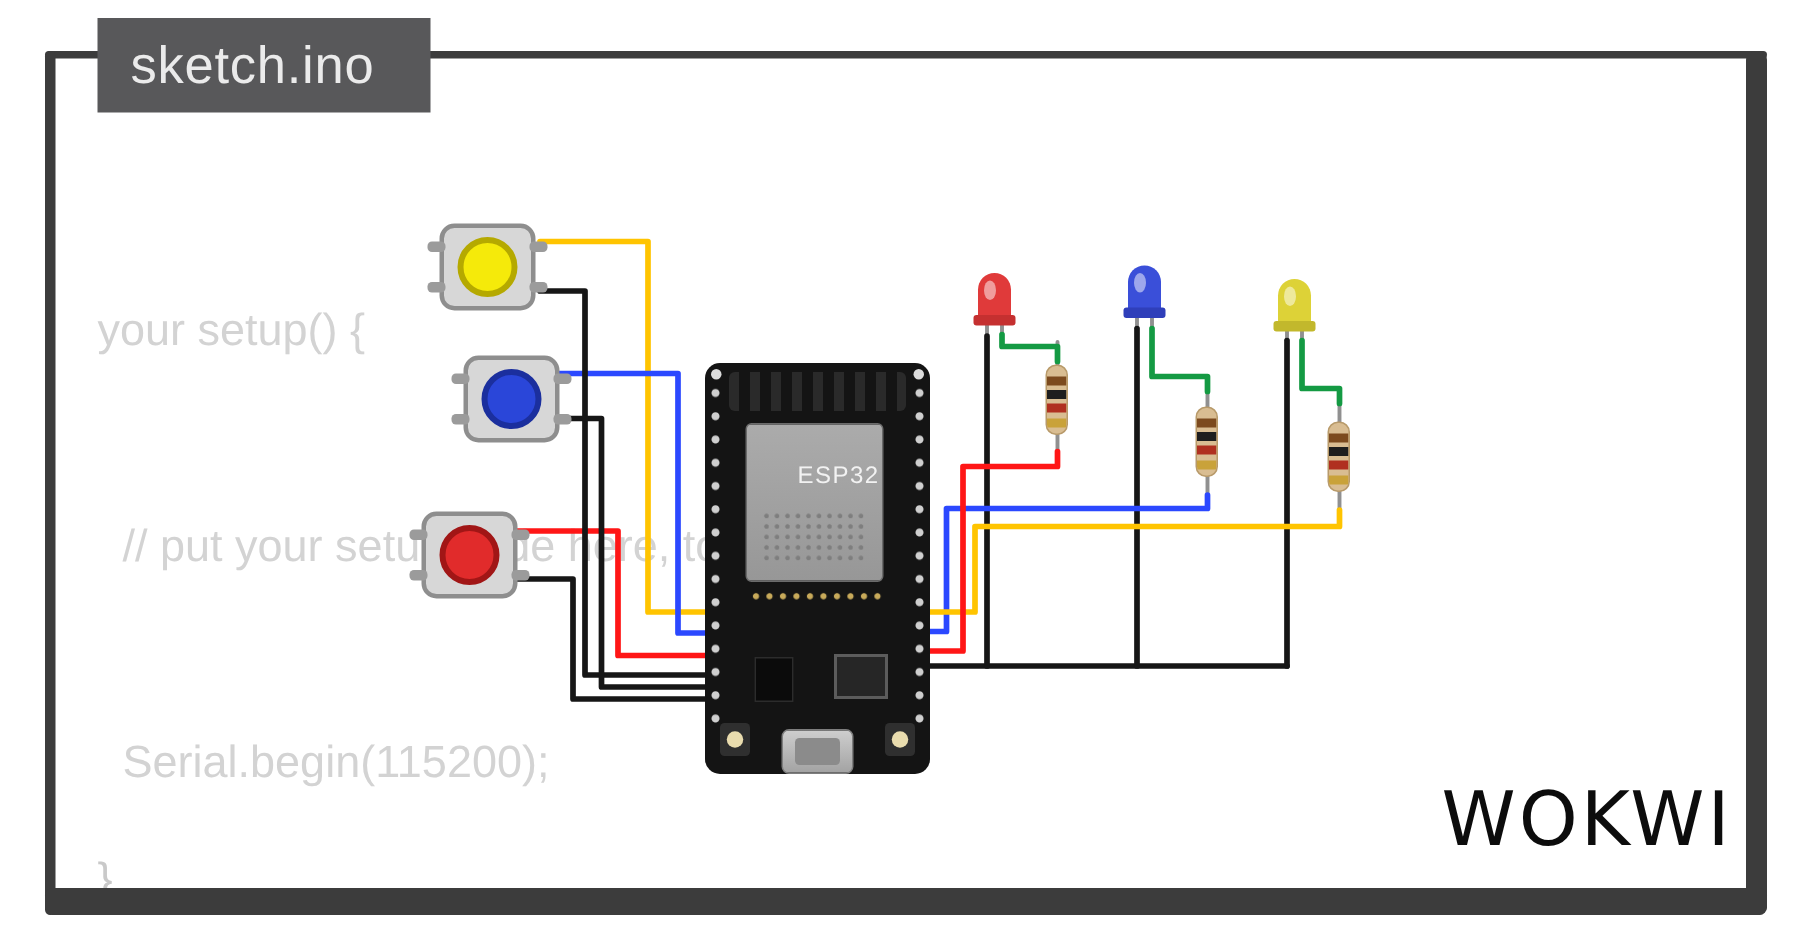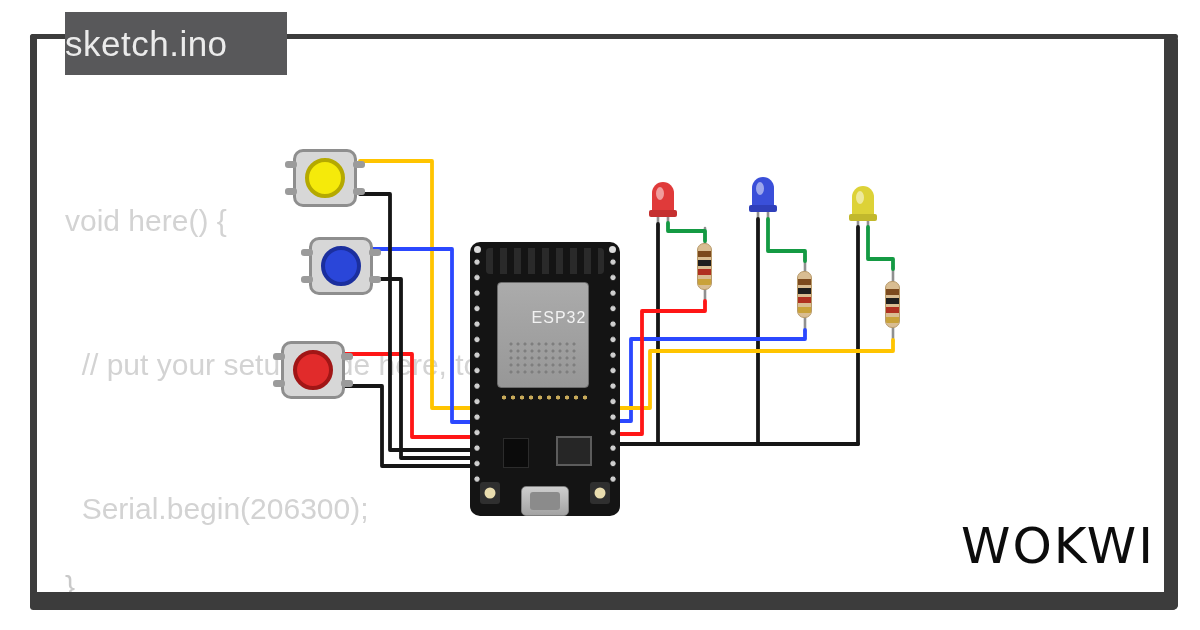--- a/index.html
+++ b/index.html
@@ -6,21 +6,21 @@
   .canvas{position:relative;width:1200px;height:630px;background:#ffffff;overflow:hidden;
           font-family:"Liberation Sans",sans-serif;}
 
   
   .code{position:absolute;left:65px;top:101px;color:#d3d3d3;font-size:30px;line-height:48px;
         white-space:pre;}
   .code-footer{position:absolute;left:65px;top:570px;color:#c9c9c9;font-size:30px;white-space:pre;}
 
   
   .tab{position:absolute;left:65px;top:12px;width:222px;height:63px;background:#58585a;
-       display:flex;align-items:center;box-sizing:border-box;}
+       display:flex;align-items:center;padding-left:22px;box-sizing:border-box;}
   .tab span{color:#ebebeb;font-size:35px;letter-spacing:.5px;}
 
   
   .bar{position:absolute;background:#3c3c3c;}
   .bar.top{left:30px;top:34px;width:1148px;height:5px;border-radius:3px;}
   .bar.left{left:30px;top:34px;width:7px;height:576px;border-radius:4px;}
   .bar.right{left:1164px;top:34px;width:14px;height:576px;border-radius:6px;}
   .bar.bottom{left:30px;top:592px;width:1148px;height:18px;border-radius:5px;}
 
   
@@ -99,23 +99,23 @@
   
   .logo{position:absolute;right:45px;bottom:55px;font-family:"DejaVu Sans",sans-serif;
         font-size:50px;font-weight:normal;color:#0c0c0c;letter-spacing:2px;}
 </style>
 </head>
 <body>
 
 <div class="canvas">
 
   <div class="code">
-    <div>void here() {</div>
+    <div>your setup() {</div>
     <div>  // put your setup code here, to run once:</div>
-    <div>  Serial.begin(206300);</div>
+    <div>  Serial.begin(115200);</div>
     <div>  pinMode(15, OUTPUT);</div>
     
     
     
     
     
   </div>
   <div class="code-footer">}</div>
 
   <svg class="wires" width="1200" height="630" viewBox="0 0 1200 630">

